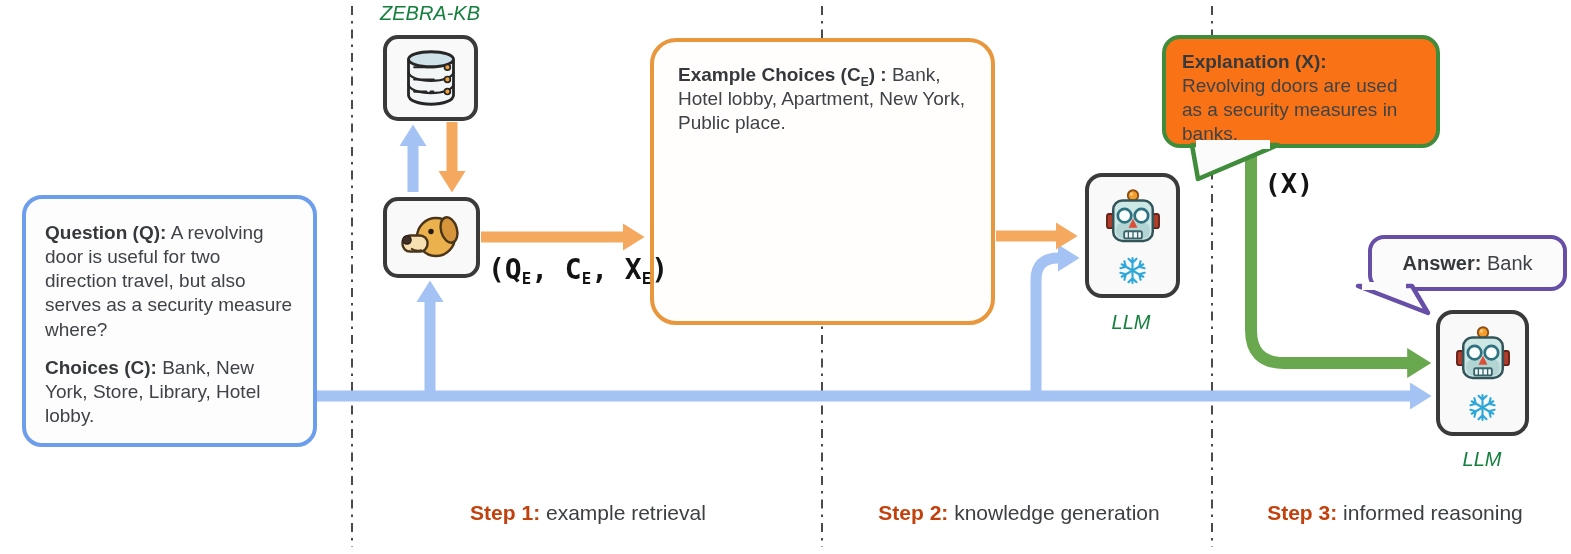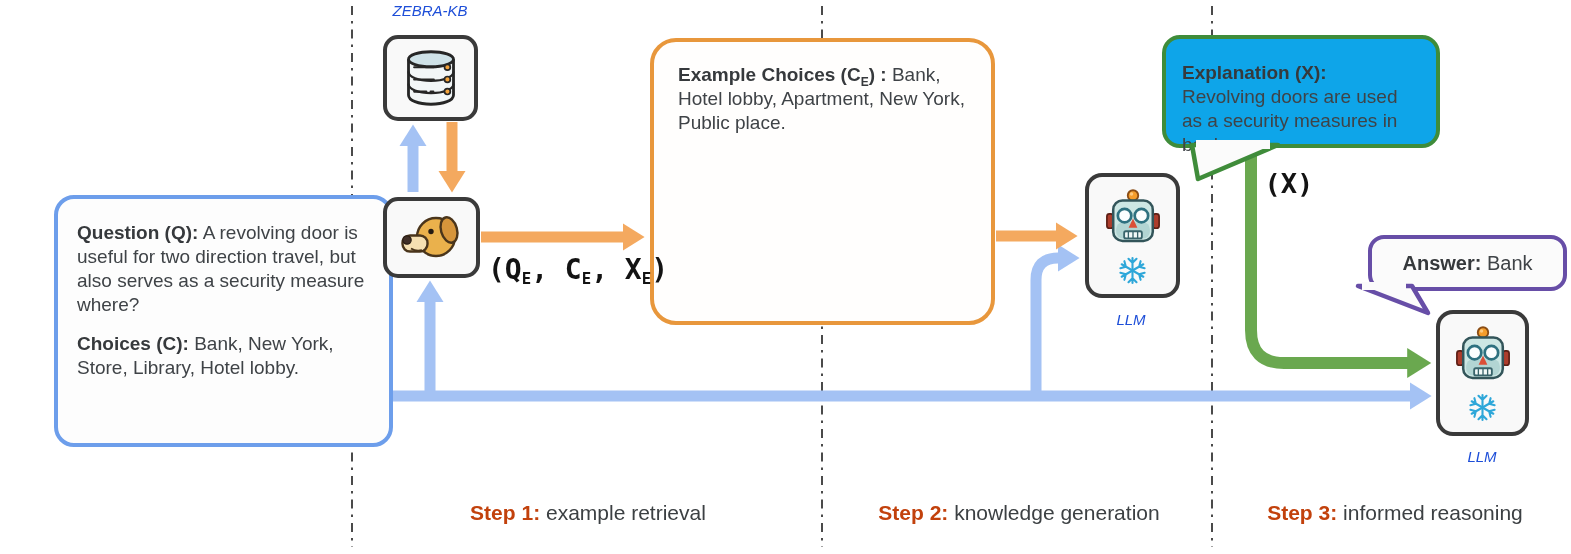--- a/index.html
+++ b/index.html
@@ -25,32 +25,32 @@
     border:4px solid #6d9eeb;border-radius:20px;background:#fdfdfd;
     box-sizing:border-box;padding:22px 18px 14px 19px;
     font-size:19px;line-height:1.27;
   }
   .exbox{
     border:4px solid #e8973c;border-radius:26px;background:#fffefd;
     box-sizing:border-box;padding:21px 22px 14px 24px;
     font-size:19px;line-height:1.27;
   }
   .bubble-green{
-    border:4px solid #3f8c3a;border-radius:18px;background:#0ea5e9;
-    box-sizing:border-box;padding:22px 16px;font-size:19px;line-height:1.26;
+    border:4px solid #3f8c3a;border-radius:18px;background:#f97316;
+    box-sizing:border-box;padding:11px 16px;font-size:19px;line-height:1.26;
   }
   .bubble-purple{
     border:4px solid #674ea7;border-radius:16px;background:#fbfbfb;
     box-sizing:border-box;display:flex;align-items:center;justify-content:center;
     font-size:20px;
     margin-left:40px;
   }
   .p{margin:0 0 14px 0;}
   b{color:#36393c;}
-  .ital{font-style:italic;font-size:15px;color:#1d4ed8;text-align:center;}
+  .ital{font-style:italic;font-size:20px;color:#15803d;text-align:center;}
   .mono{
     font-family:"DejaVu Sans Mono","Liberation Mono",monospace;
     font-weight:bold;color:#131313;text-align:center;white-space:nowrap;
   }
   .mono .sub{font-size:0.56em;position:relative;top:0.30em;}
   sub.esub{font-size:12px;line-height:0;}
   .steplab{font-size:21px;color:#3c4043;text-align:center;white-space:nowrap;}
   .steplab b{color:#c2410c;}
 </style>
 </head>
@@ -139,21 +139,21 @@
 
     <path d="M452 122 V175" fill="none" stroke="#f4a95f" stroke-width="11" marker-end="url(#mk-orange)"></path>
 
     <path d="M481 237 H627" fill="none" stroke="#f4a95f" stroke-width="11" marker-end="url(#mk-orange)"></path>
 
     <path d="M996 236 H1060" fill="none" stroke="#f4a95f" stroke-width="11" marker-end="url(#mk-orange)"></path>
 
     <path d="M1251 146 V330 Q1251 363 1284 363 H1412" fill="none" stroke="#6aa84f" stroke-width="12" marker-end="url(#mk-green)"></path>
   </svg>
 
-  <div class="abs layer-node qbox" style="left:22px;top:195px;width:339px;height:252px;margin-left:32px;">
+  <div class="abs layer-node qbox" style="left:22px;top:195px;width:295px;height:252px;">
     <p class="p"><b>Question (Q):</b>
       <span>A revolving door is useful for two direction travel, but also serves as a security measure where?</span></p>
     <p class="p"><b>Choices (C):</b>
       <span>Bank, New York, Store, Library, Hotel lobby.</span></p>
   </div>
 
   <div class="abs layer-text ital" style="left:355px;top:2px;width:150px;">ZEBRA-KB</div>
   <div class="abs layer-node nodebox" style="left:383px;top:35px;width:95px;height:86px;">
     <svg width="60" height="62" viewBox="0 0 64 66">
       <use href="#sym-db"></use>

